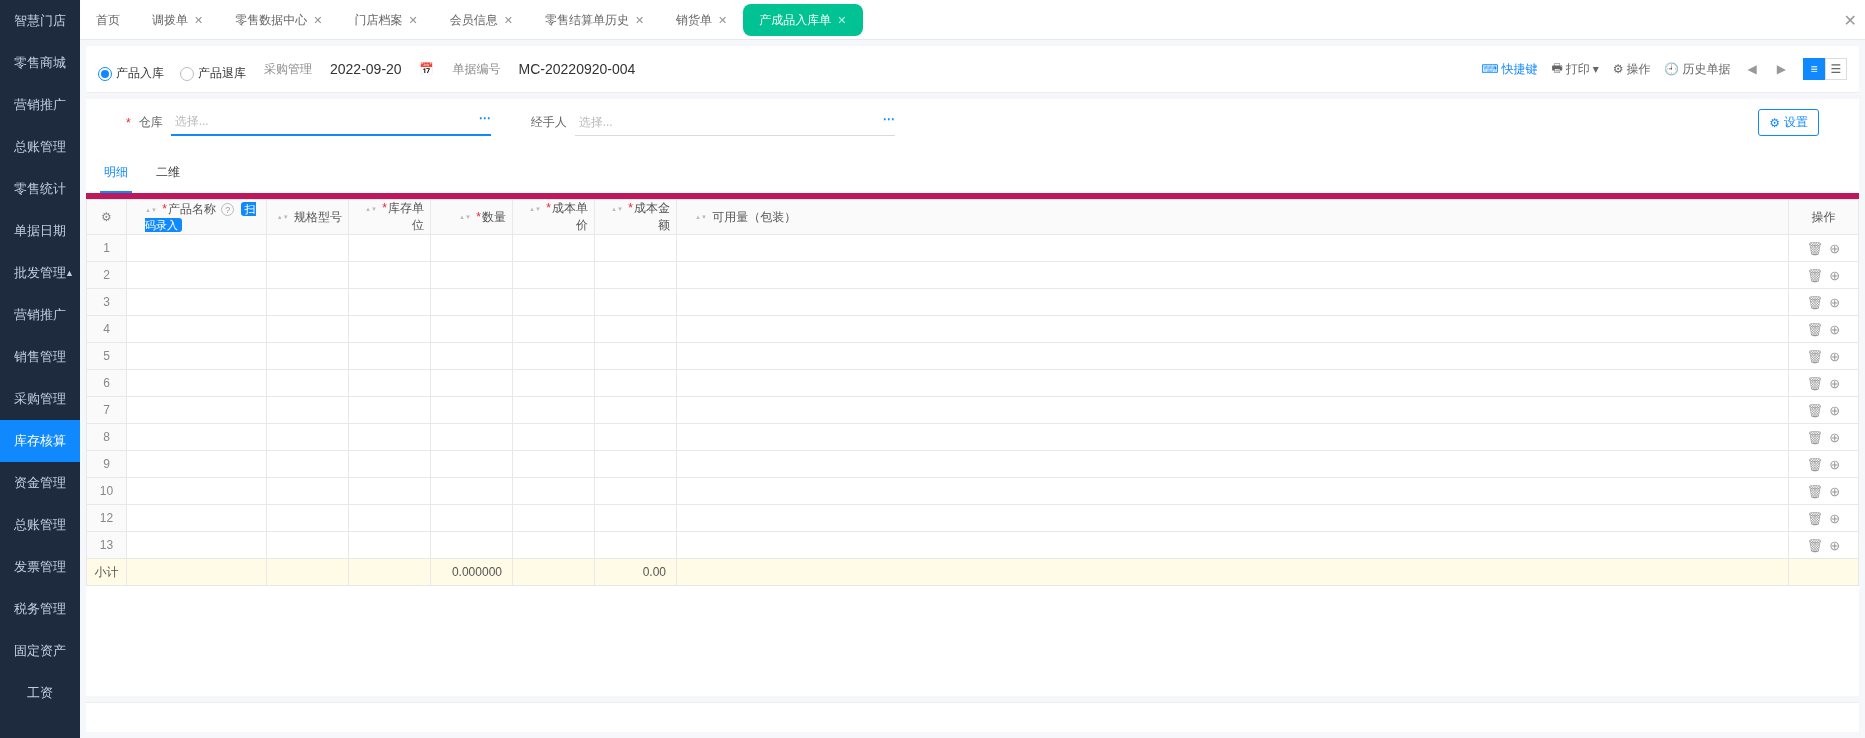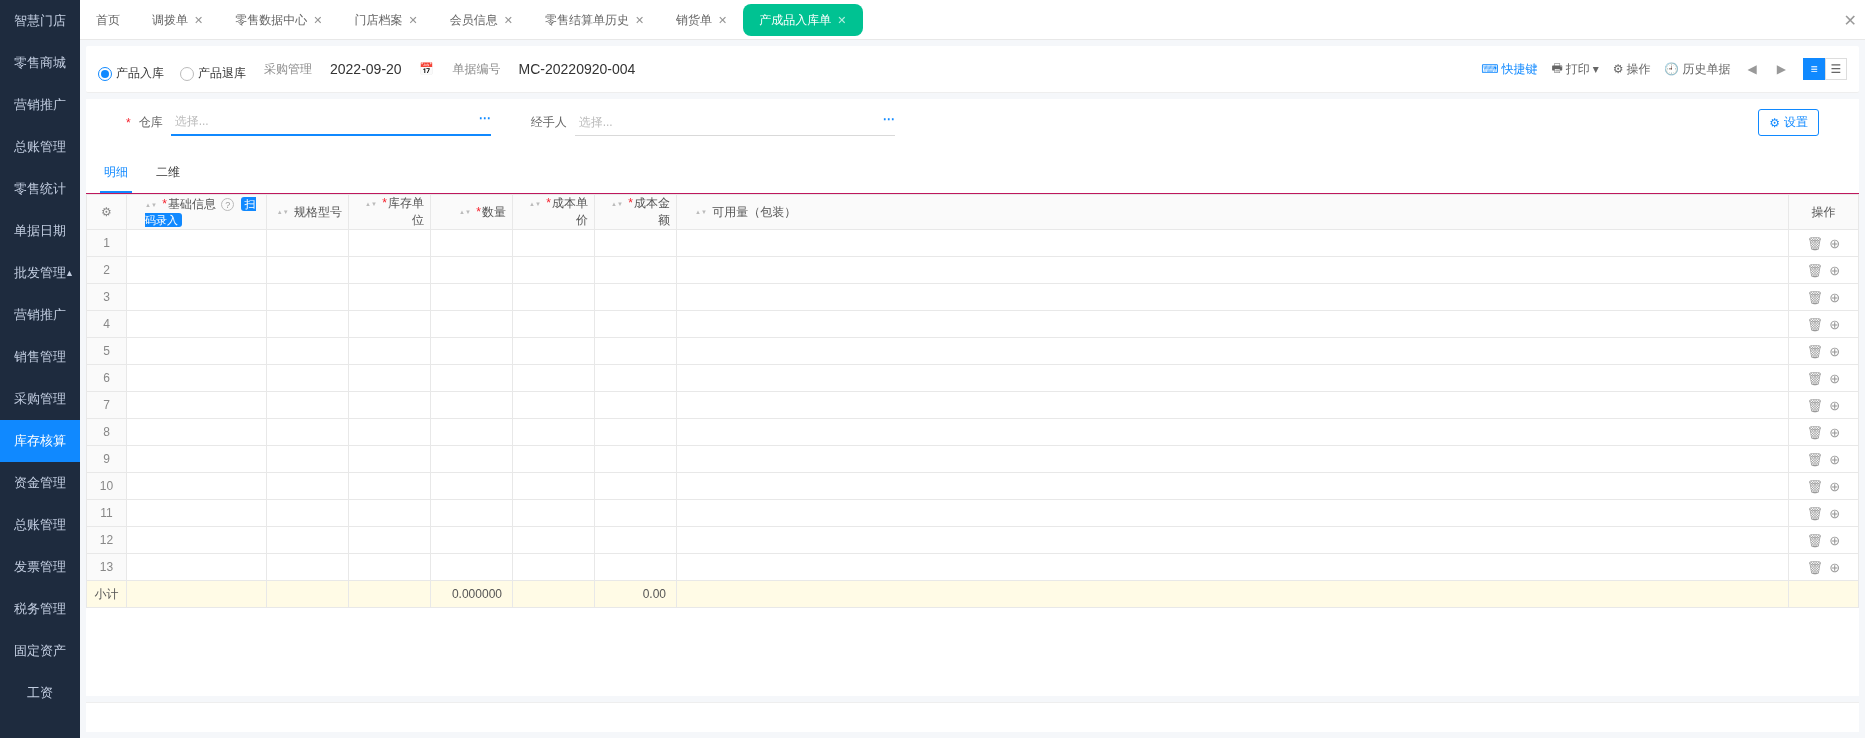--- a/index.html
+++ b/index.html
@@ -44,21 +44,21 @@
 .filter-row { display: flex; align-items: center; background: #fff; padding: 10px 40px 18px; gap: 40px; margin: 0 6px; }
 .filter-item { display: flex; align-items: center; gap: 8px; }
 .req { color: #f5222d; }
 .filter-label { color: #666; }
 .select-input { width: 320px; border: none; border-bottom: 1px solid #d9d9d9; padding: 4px 22px 4px 4px; color: #bbb; position: relative; cursor: pointer; }
 .select-input.focus { border-bottom: 2px solid #1089ff; }
 .select-input .ellipsis { position: absolute; right: 0; top: 2px; color: #1089ff; font-weight: bold; }
 .settings-btn { margin-left: auto; padding: 4px 10px; border: 1px solid #1089ff; color: #1089ff; border-radius: 3px; cursor: pointer; display: flex; align-items: center; gap: 4px; }
 
 
-.subtabs { display: flex; gap: 20px; padding: 0 14px; background: #fff; margin: 0 6px; border-bottom: 1px solid #be185d; align-items: center; }
+.subtabs { display: flex; gap: 20px; padding: 0 14px; background: #fff; margin: 0 6px; border-bottom: 6px solid #be185d; align-items: center; }
 .subtab { padding: 10px 4px; cursor: pointer; color: #333; border-bottom: 2px solid transparent; }
 .subtab.active { color: #1089ff; border-bottom-color: #1089ff; }
 
 
 .grid-wrap { margin: 0 6px; background: #fff; flex: 1; overflow: auto; }
 table { border-collapse: collapse; width: 100%; table-layout: fixed; }
 th, td { border: 1px solid #e8e8e8; padding: 0 6px; height: 27px; font-size: 12px; }
 th { background: #fafafa; color: #555; font-weight: normal; position: relative; }
 .sort-icons { display: inline-flex; flex-direction: column; font-size: 6px; line-height: 6px; color: #bbb; margin-right: 2px; vertical-align: middle; }
 th .req { margin-right: 1px; }
@@ -218,21 +218,21 @@
             <col class="c-price">
             <col class="c-amount">
             <col class="c-avail">
             <col class="c-op">
         </colgroup>
         <thead>
           <tr>
             <th class="gear">⚙</th>
             <th class="hdr-left">
               <span class="sort-icons">▲▼</span>
-              <span class="req">*</span><span>基础信息</span>
+              <span class="req">*</span><span>产品名称</span>
               <span class="help">?</span>
               <span class="badge-scan">扫码录入</span>
             </th>
             <th class="hdr-right">
               <span class="sort-icons">▲▼</span>
               <span>规格型号</span>
             </th>
             <th class="hdr-right">
               <span class="sort-icons">▲▼</span>
               <span class="req">*</span><span>库存单位</span>
@@ -361,31 +361,20 @@
               <td></td>
               <td></td>
               <td></td>
               <td class="num-cell"></td>
               <td class="num-cell"></td>
               <td class="num-cell"></td>
               <td></td>
               <td class="op-cell"><span class="op-icon">🗑</span><span class="op-icon">⊕</span></td>
             </tr>
             <tr>
-              <td class="row-idx">11</td>
-              <td></td>
-              <td></td>
-              <td></td>
-              <td class="num-cell"></td>
-              <td class="num-cell"></td>
-              <td class="num-cell"></td>
-              <td></td>
-              <td class="op-cell"><span class="op-icon">🗑</span><span class="op-icon">⊕</span></td>
-            </tr>
-            <tr>
               <td class="row-idx">12</td>
               <td></td>
               <td></td>
               <td></td>
               <td class="num-cell"></td>
               <td class="num-cell"></td>
               <td class="num-cell"></td>
               <td></td>
               <td class="op-cell"><span class="op-icon">🗑</span><span class="op-icon">⊕</span></td>
             </tr>

